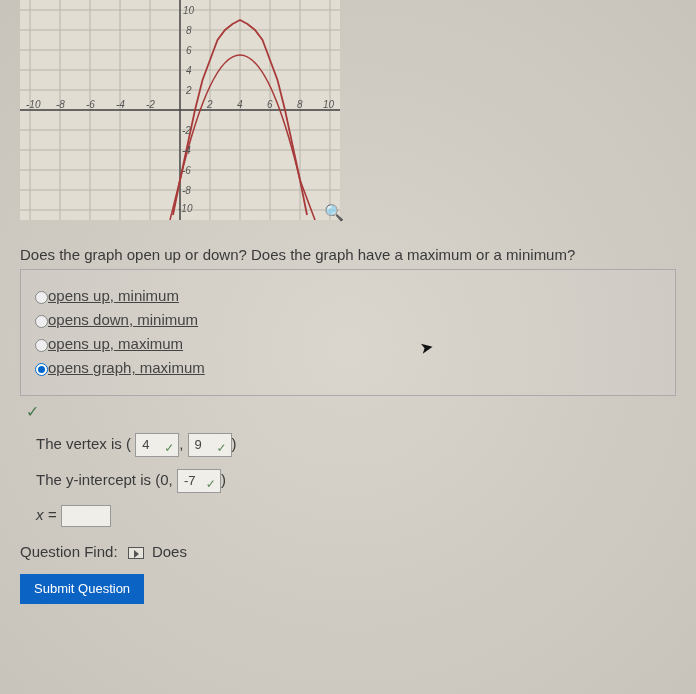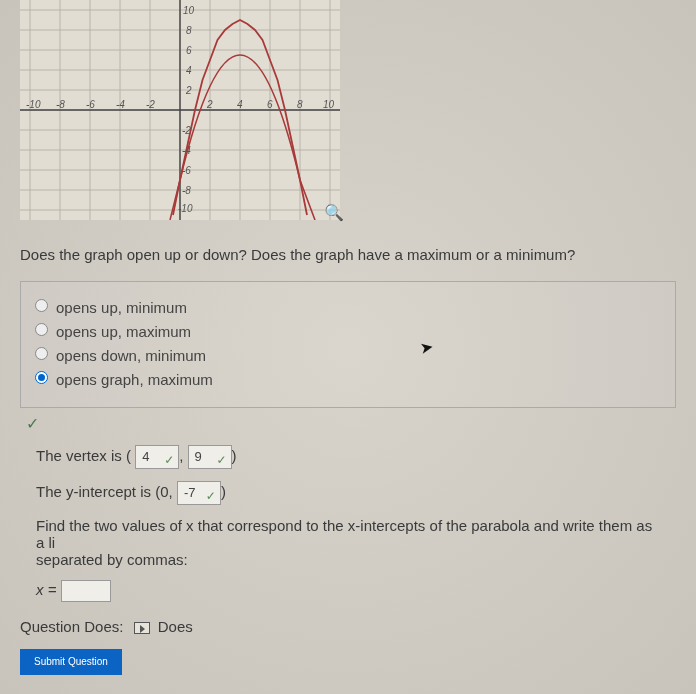--- a/index.html
+++ b/index.html
@@ -30,29 +30,29 @@
     width: 320px;
     height: 220px;
   }
   .mag {
     position: absolute;
     right: -4px;
     bottom: 6px;
     font-size: 16px;
     color: #666;
   }
-  .q-text { margin: 10px 0 18px 0; color: #3a3a3a; }
+  .q-text { margin: 10px 0 6px 0; color: #3a3a3a; }
   .options-box {
     border: 1px solid #aaa;
     padding: 10px 14px 12px 14px;
     background: rgba(255,255,255,0.05);
     margin-bottom: 6px;
     position: relative;
   }
-  .opt { margin: 7px 0; display: flex; align-items: flex-start; gap: 8px; font-size: 15px; color: #444; }
+  .opt { margin: 7px 0; display: flex; align-items: flex-end; gap: 0; font-size: 15px; color: #444; text-decoration: underline; }
   .radio {
     width: 13px; height: 13px; border-radius: 50%;
     border: 1px solid #888; background: #eee;
     display: inline-flex; align-items: center; justify-content: center;
     flex-shrink: 0;
   }
   .radio.sel { border-color: #0066cc; background: #fff; }
   .radio.sel::after { content: ""; width: 7px; height: 7px; border-radius: 50%; background: #0066cc; }
   .check-below {
     margin: 4px 0 8px 6px;
@@ -104,21 +104,21 @@
     left: 5px; top: 2px;
     border-left: 5px solid #555;
     border-top: 4px solid transparent;
     border-bottom: 4px solid transparent;
   }
   .submit-btn {
     background: #0b63c4;
     color: #fff;
     border: none;
     padding: 7px 14px 8px 14px;
-    font-size: 10px;
+    font-size: 13px;
     cursor: pointer;
   }
   .cursor {
     position: absolute;
     left: 420px;
     top: 338px;
     font-size: 16px;
     color: #111;
     transform: rotate(-10deg);
     pointer-events: none;
@@ -191,25 +191,25 @@
   </div>
 
   <div class="q-text">Does the graph open up or down? Does the graph have a maximum or a minimum?</div>
   <div class="options-box">
     <div class="opt">
       <span class="radio"></span>
       <span>opens up, minimum</span>
     </div>
     <div class="opt">
       <span class="radio"></span>
+      <span>opens down, minimum</span>
+    </div>
+    <div class="opt">
+      <span class="radio"></span>
       <span>opens up, maximum</span>
-    </div>
-    <div class="opt">
-      <span class="radio"></span>
-      <span>opens down, minimum</span>
     </div>
     <div class="opt">
       <span class="radio sel"></span>
       <span>opens graph, maximum</span>
     </div>
   </div>
   <div class="check-below">✓</div>
 
   <div class="line">
     <span>The vertex is (</span>
@@ -221,31 +221,27 @@
     </span><span>)</span>
   </div>
 
   <div class="line">
     <span>The y-intercept is (0,</span>
     <span class="inline-input">
       <span class="val">-7</span><span class="ck">✓</span>
     </span><span>)</span>
   </div>
 
-  <div class="line">
-    <span>Find the two values of x that correspond to the x-intercepts of the parabola and write them as a li</span><br>
-    <span>separated by commas:</span>
-  </div>
   <div class="line" style="margin-top:6px">
     <span style="font-style:italic">x =</span>
     <span class="empty-input"></span>
   </div>
 
   <div class="help-line">
-    <span>Question Does:</span>
+    <span>Question Find:</span>
     <span class="video-ico"></span>
     <span>Does</span>
   </div>
 
   <button class="submit-btn">Submit Question</button>
 </div>
 
 <div class="cursor">➤</div>
 
 </body></html>

